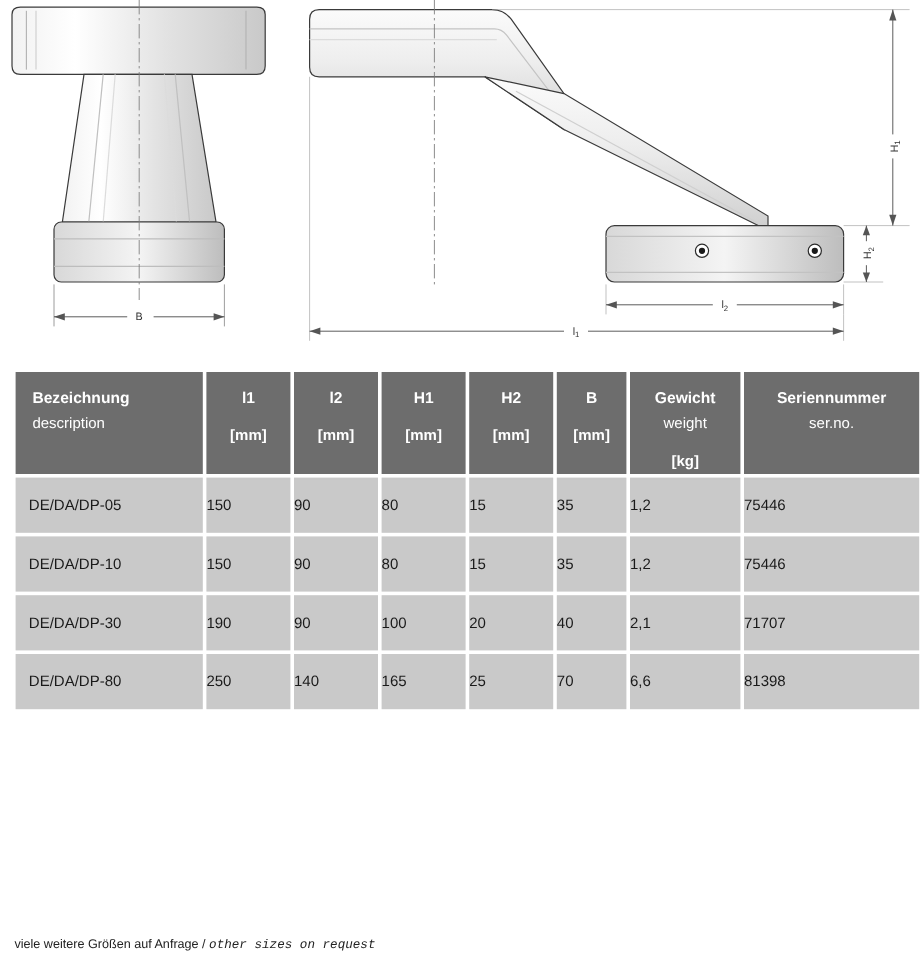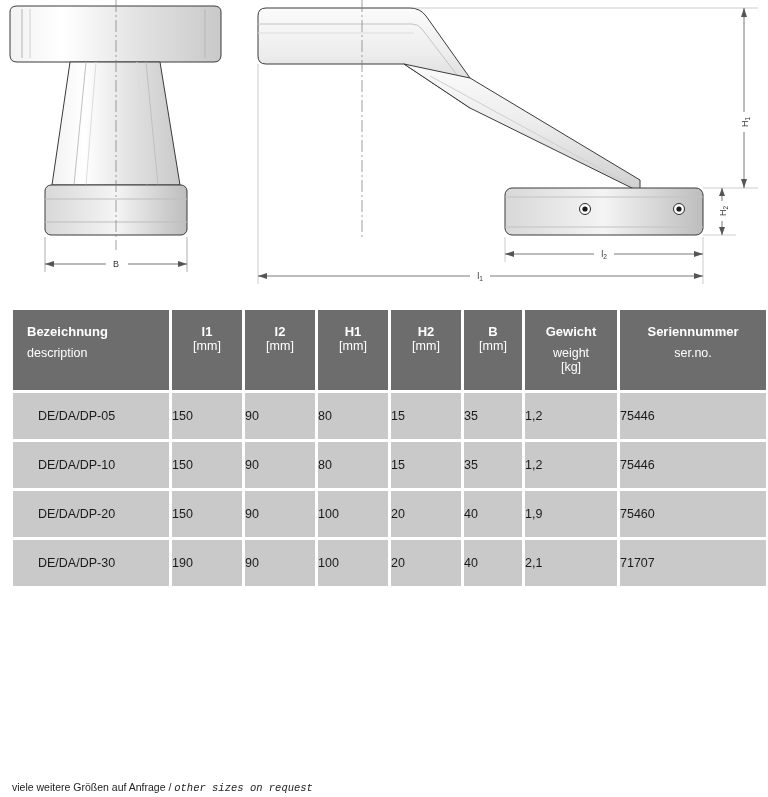--- a/index.html
+++ b/index.html
@@ -58,35 +58,35 @@
     padding-left: 14px;
   }
   table.spec th .sub {
     display: block;
     font-weight: normal;
     font-size: 12.5px;
     margin-top: 7px;
   }
   table.spec th .unit {
     display: block;
-    font-weight: normal;
+    font-weight: bold;
     font-style: normal;
     font-size: 12.5px;
-    margin-top: 0;
+    margin-top: 17px;
   }
   table.spec td {
     background: #c9c9c9;
     color: #1a1a1a;
     font-size: 12.5px;
     padding: 0;
     height: 46px;
   }
   table.spec td.first {
     text-align: left;
-    padding-left: 25px;
+    padding-left: 11px;
   }
   .note {
     position: absolute;
     left: 12px;
     top: 781px;
     font-size: 10.5px;
     color: #222;
     white-space: nowrap;
   }
   .note i { font-style: italic; font-family: Liberation Mono, monospace; }
@@ -286,39 +286,39 @@
           <td class="first">DE/DA/DP-10</td>
           <td>150</td>
           <td>90</td>
           <td>80</td>
           <td>15</td>
           <td>35</td>
           <td>1,2</td>
           <td>75446</td>
         </tr>
         <tr>
-          <td class="first">DE/DA/DP-20</td>
-          <td>150</td>
-          <td>90</td>
-          <td>100</td>
-          <td>20</td>
-          <td>40</td>
-          <td>1,9</td>
-          <td>75460</td>
-        </tr>
-        <tr>
           <td class="first">DE/DA/DP-30</td>
           <td>190</td>
           <td>90</td>
           <td>100</td>
           <td>20</td>
           <td>40</td>
           <td>2,1</td>
           <td>71707</td>
         </tr>
+        <tr>
+          <td class="first">DE/DA/DP-80</td>
+          <td>250</td>
+          <td>140</td>
+          <td>165</td>
+          <td>25</td>
+          <td>70</td>
+          <td>6,6</td>
+          <td>81398</td>
+        </tr>
       </tbody>
     </table>
   </div>
 
   <div class="note">
     <span>viele weitere Größen auf Anfrage / </span><i>other sizes on request</i>
   </div>
 
 </div>
 

